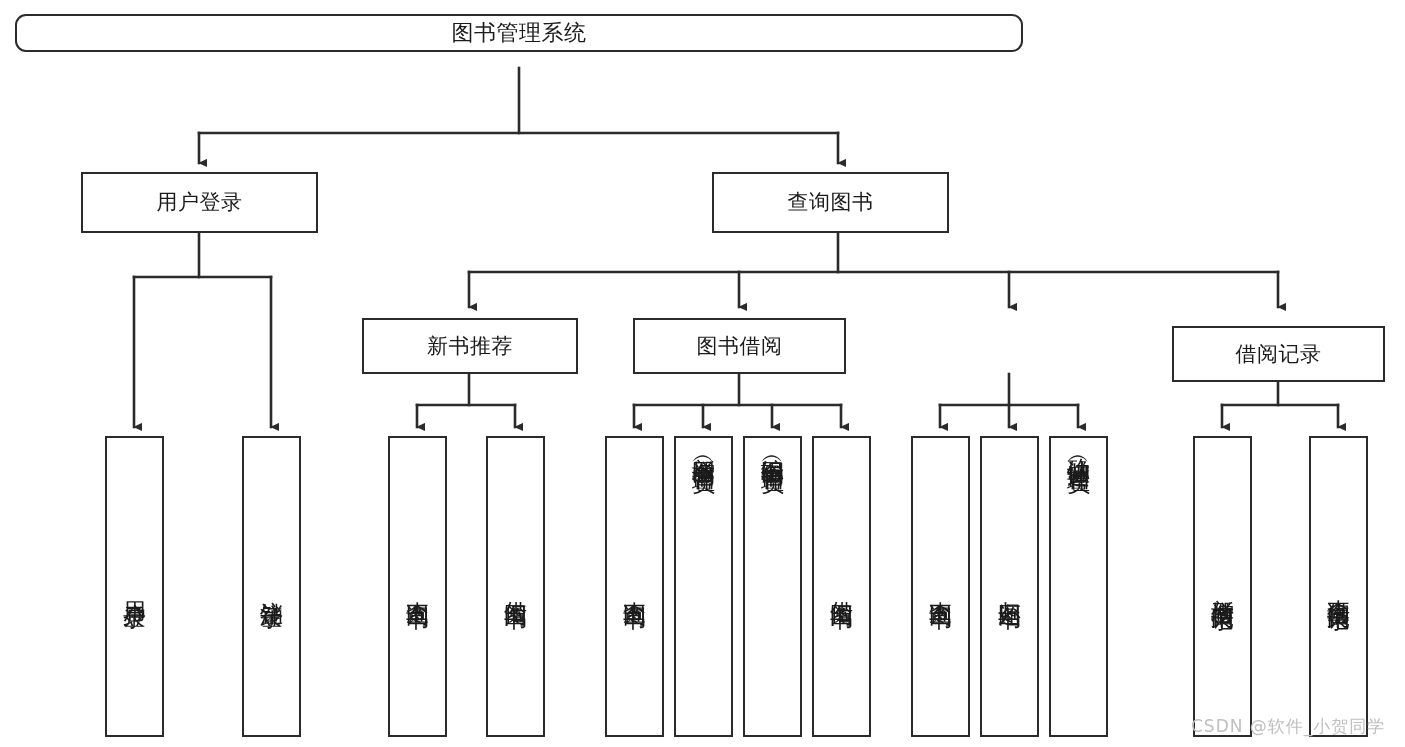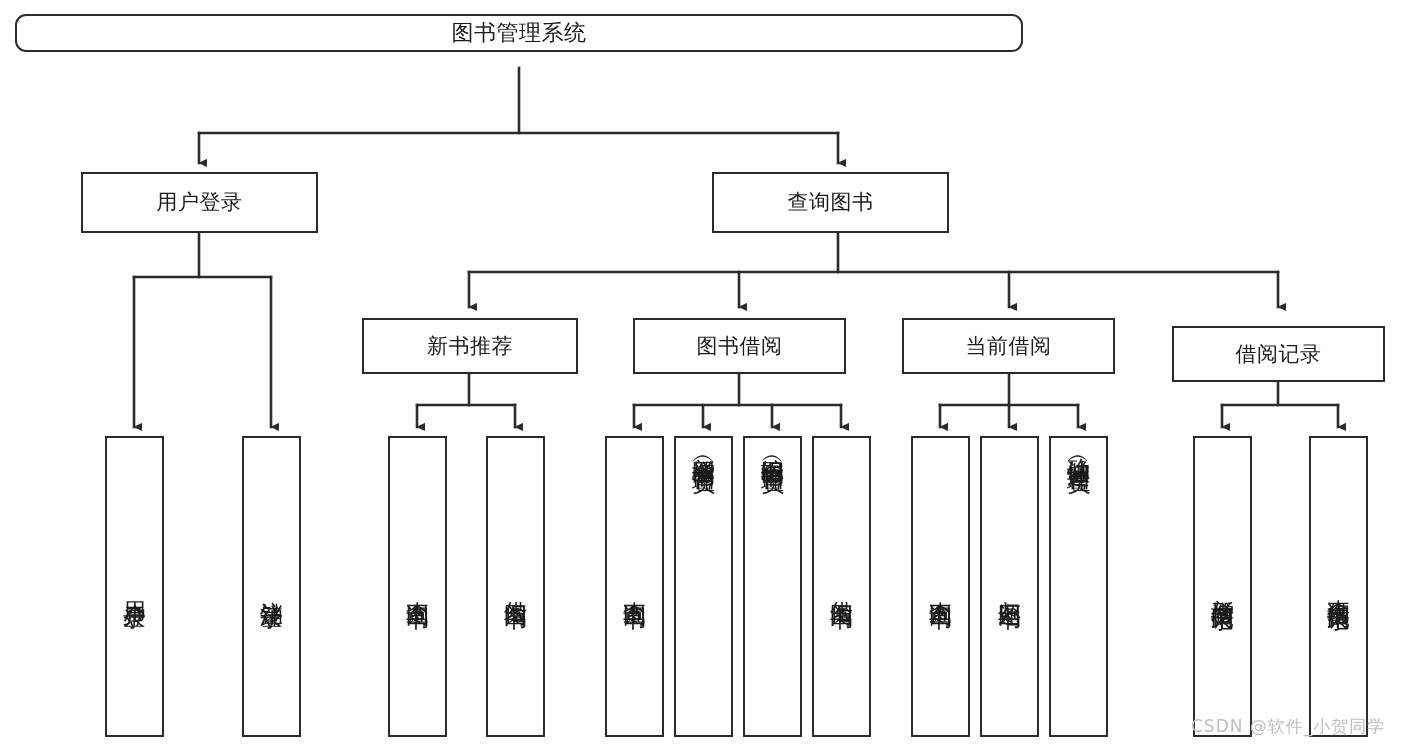--- a/index.html
+++ b/index.html
@@ -128,23 +128,20 @@
   </div>
 
   <div class="node horiz" style="left:362px;top:318px;width:216px;height:56px;">
     <span class="node-label">新书推荐</span>
   </div>
 
   <div class="node horiz" style="left:633px;top:318px;width:213px;height:56px;">
     <span class="node-label">图书借阅</span>
   </div>
 
-  <div class="node horiz" style="left:902px;top:318px;width:213px;height:56px;">
-    <span class="node-label">当前借阅</span>
-  </div>
 
   <div class="node horiz" style="left:1172px;top:326px;width:213px;height:56px;">
     <span class="node-label">借阅记录</span>
   </div>
 
   <div class="node vert center" style="left:105px;top:436px;width:59px;height:301px;">
     <span class="node-label">用户登录</span>
   </div>
 
   <div class="node vert center" style="left:242px;top:436px;width:59px;height:301px;">

